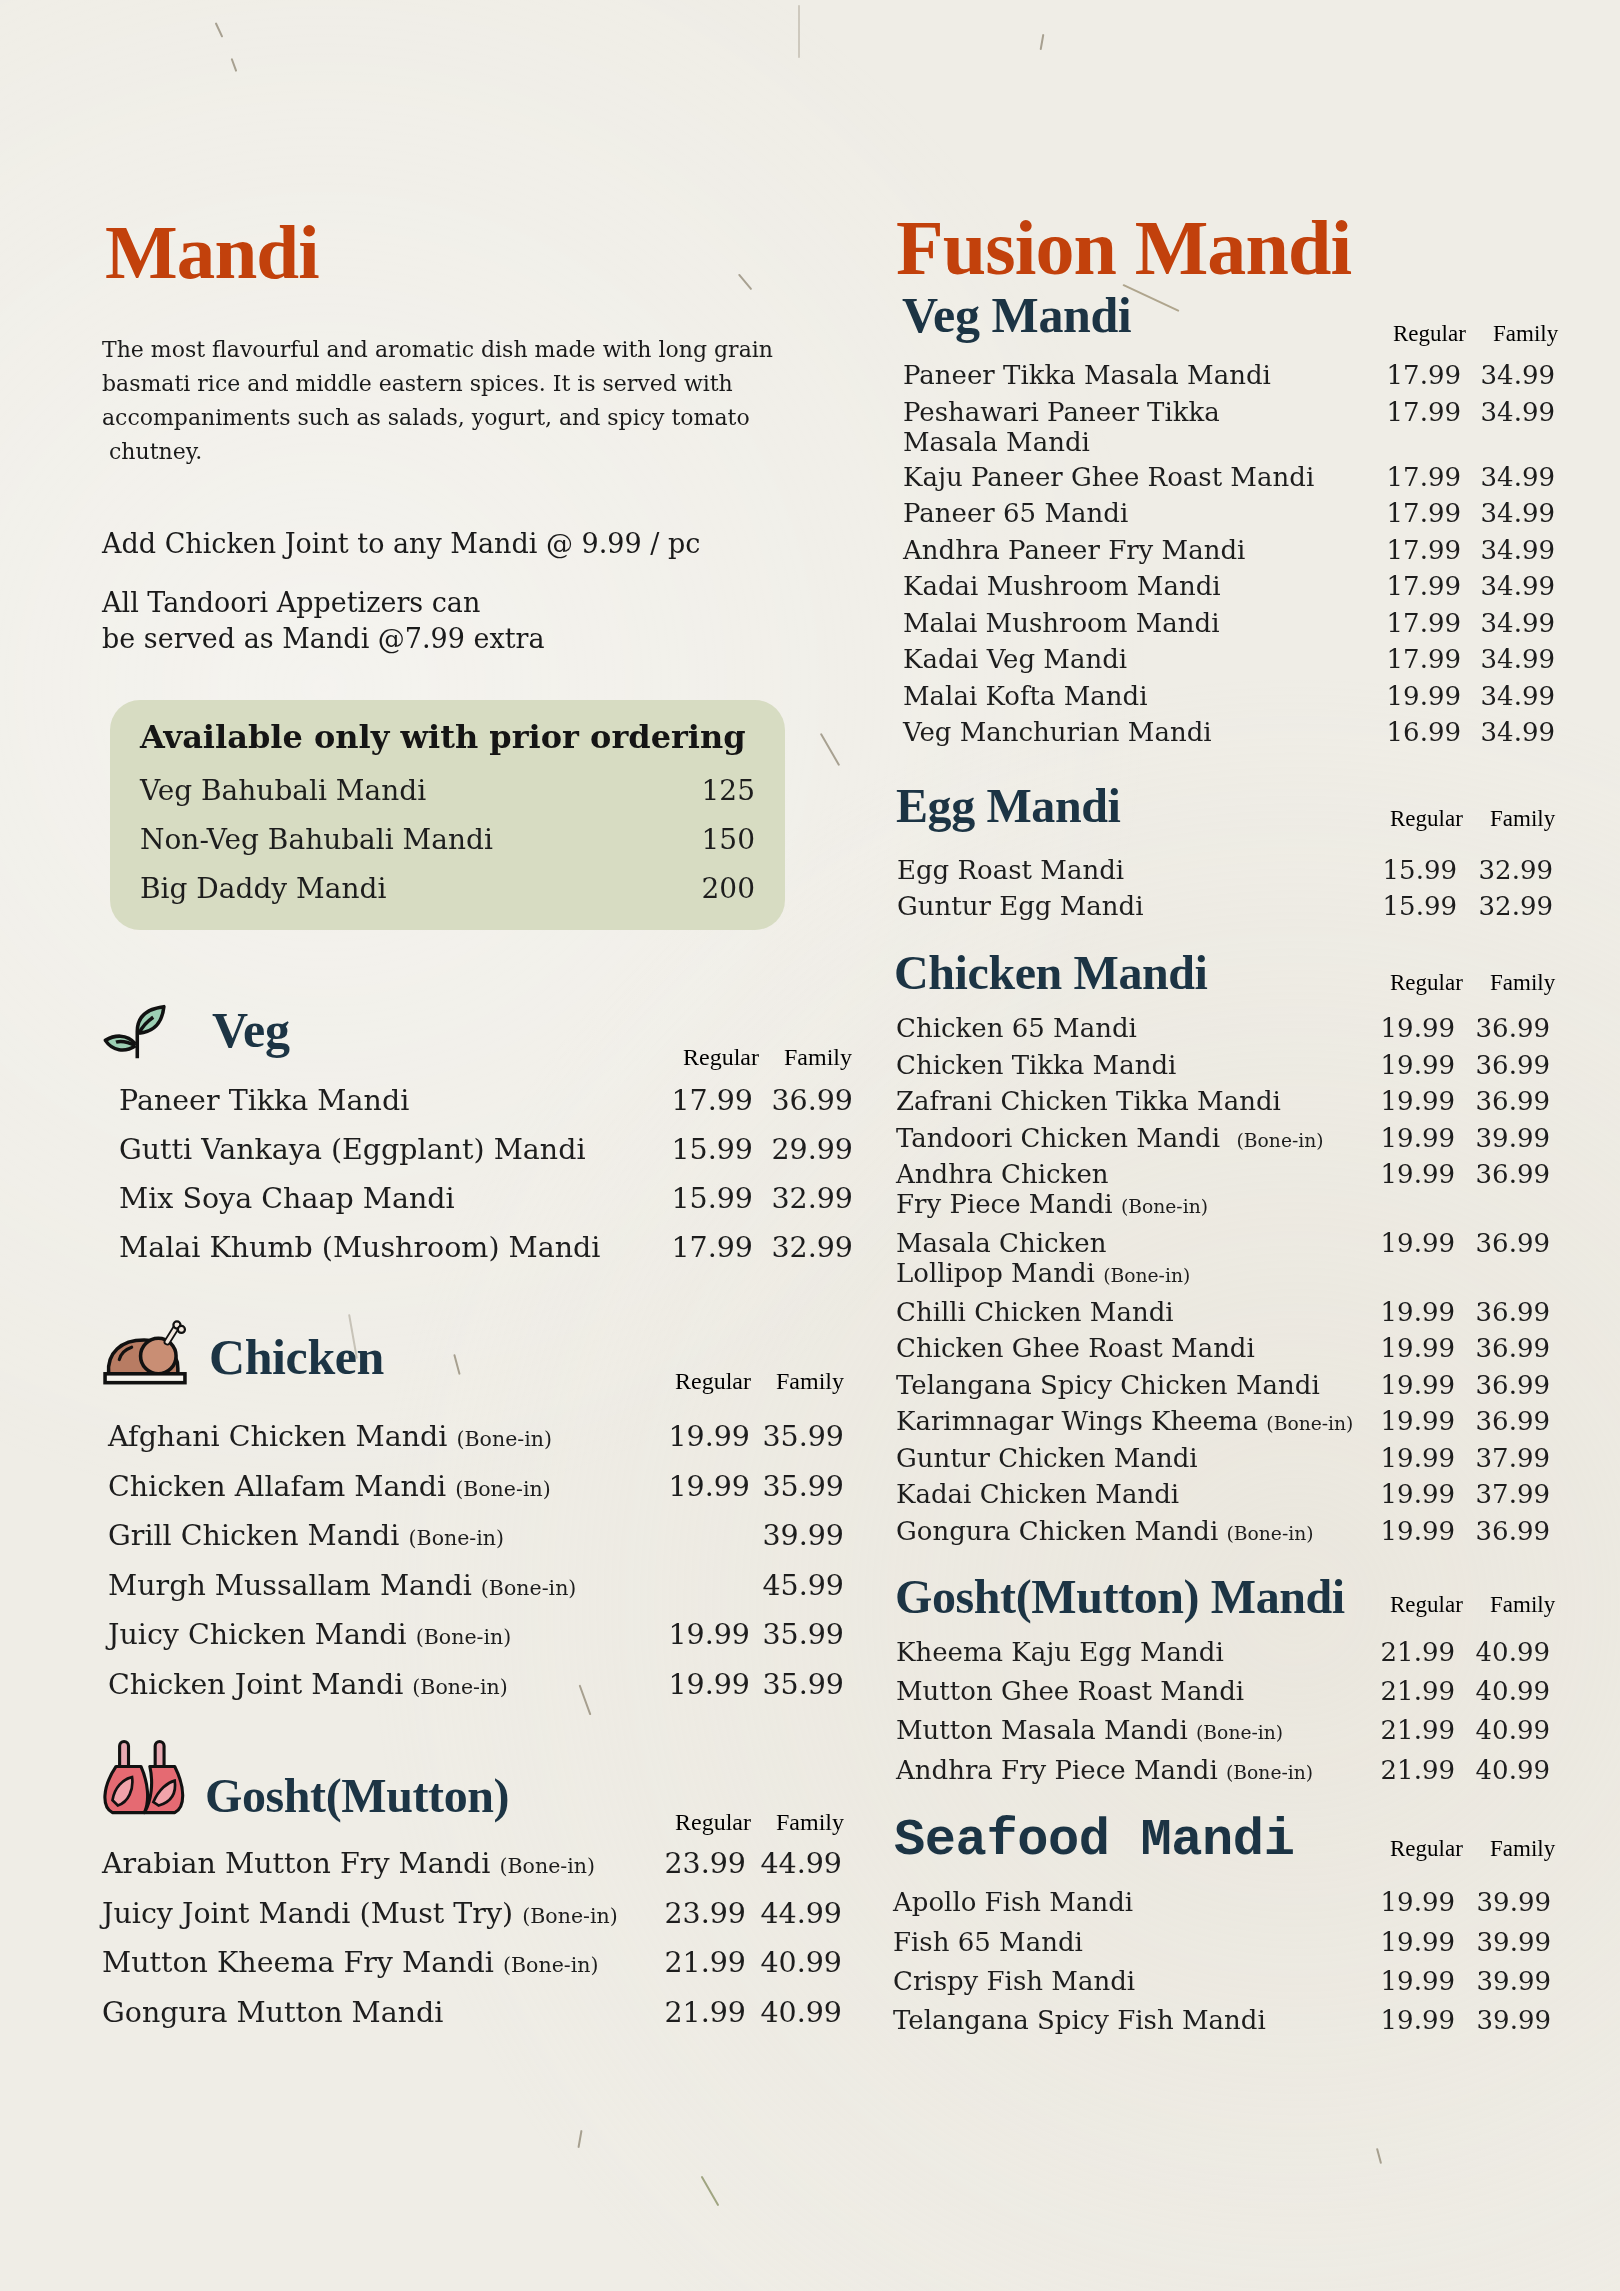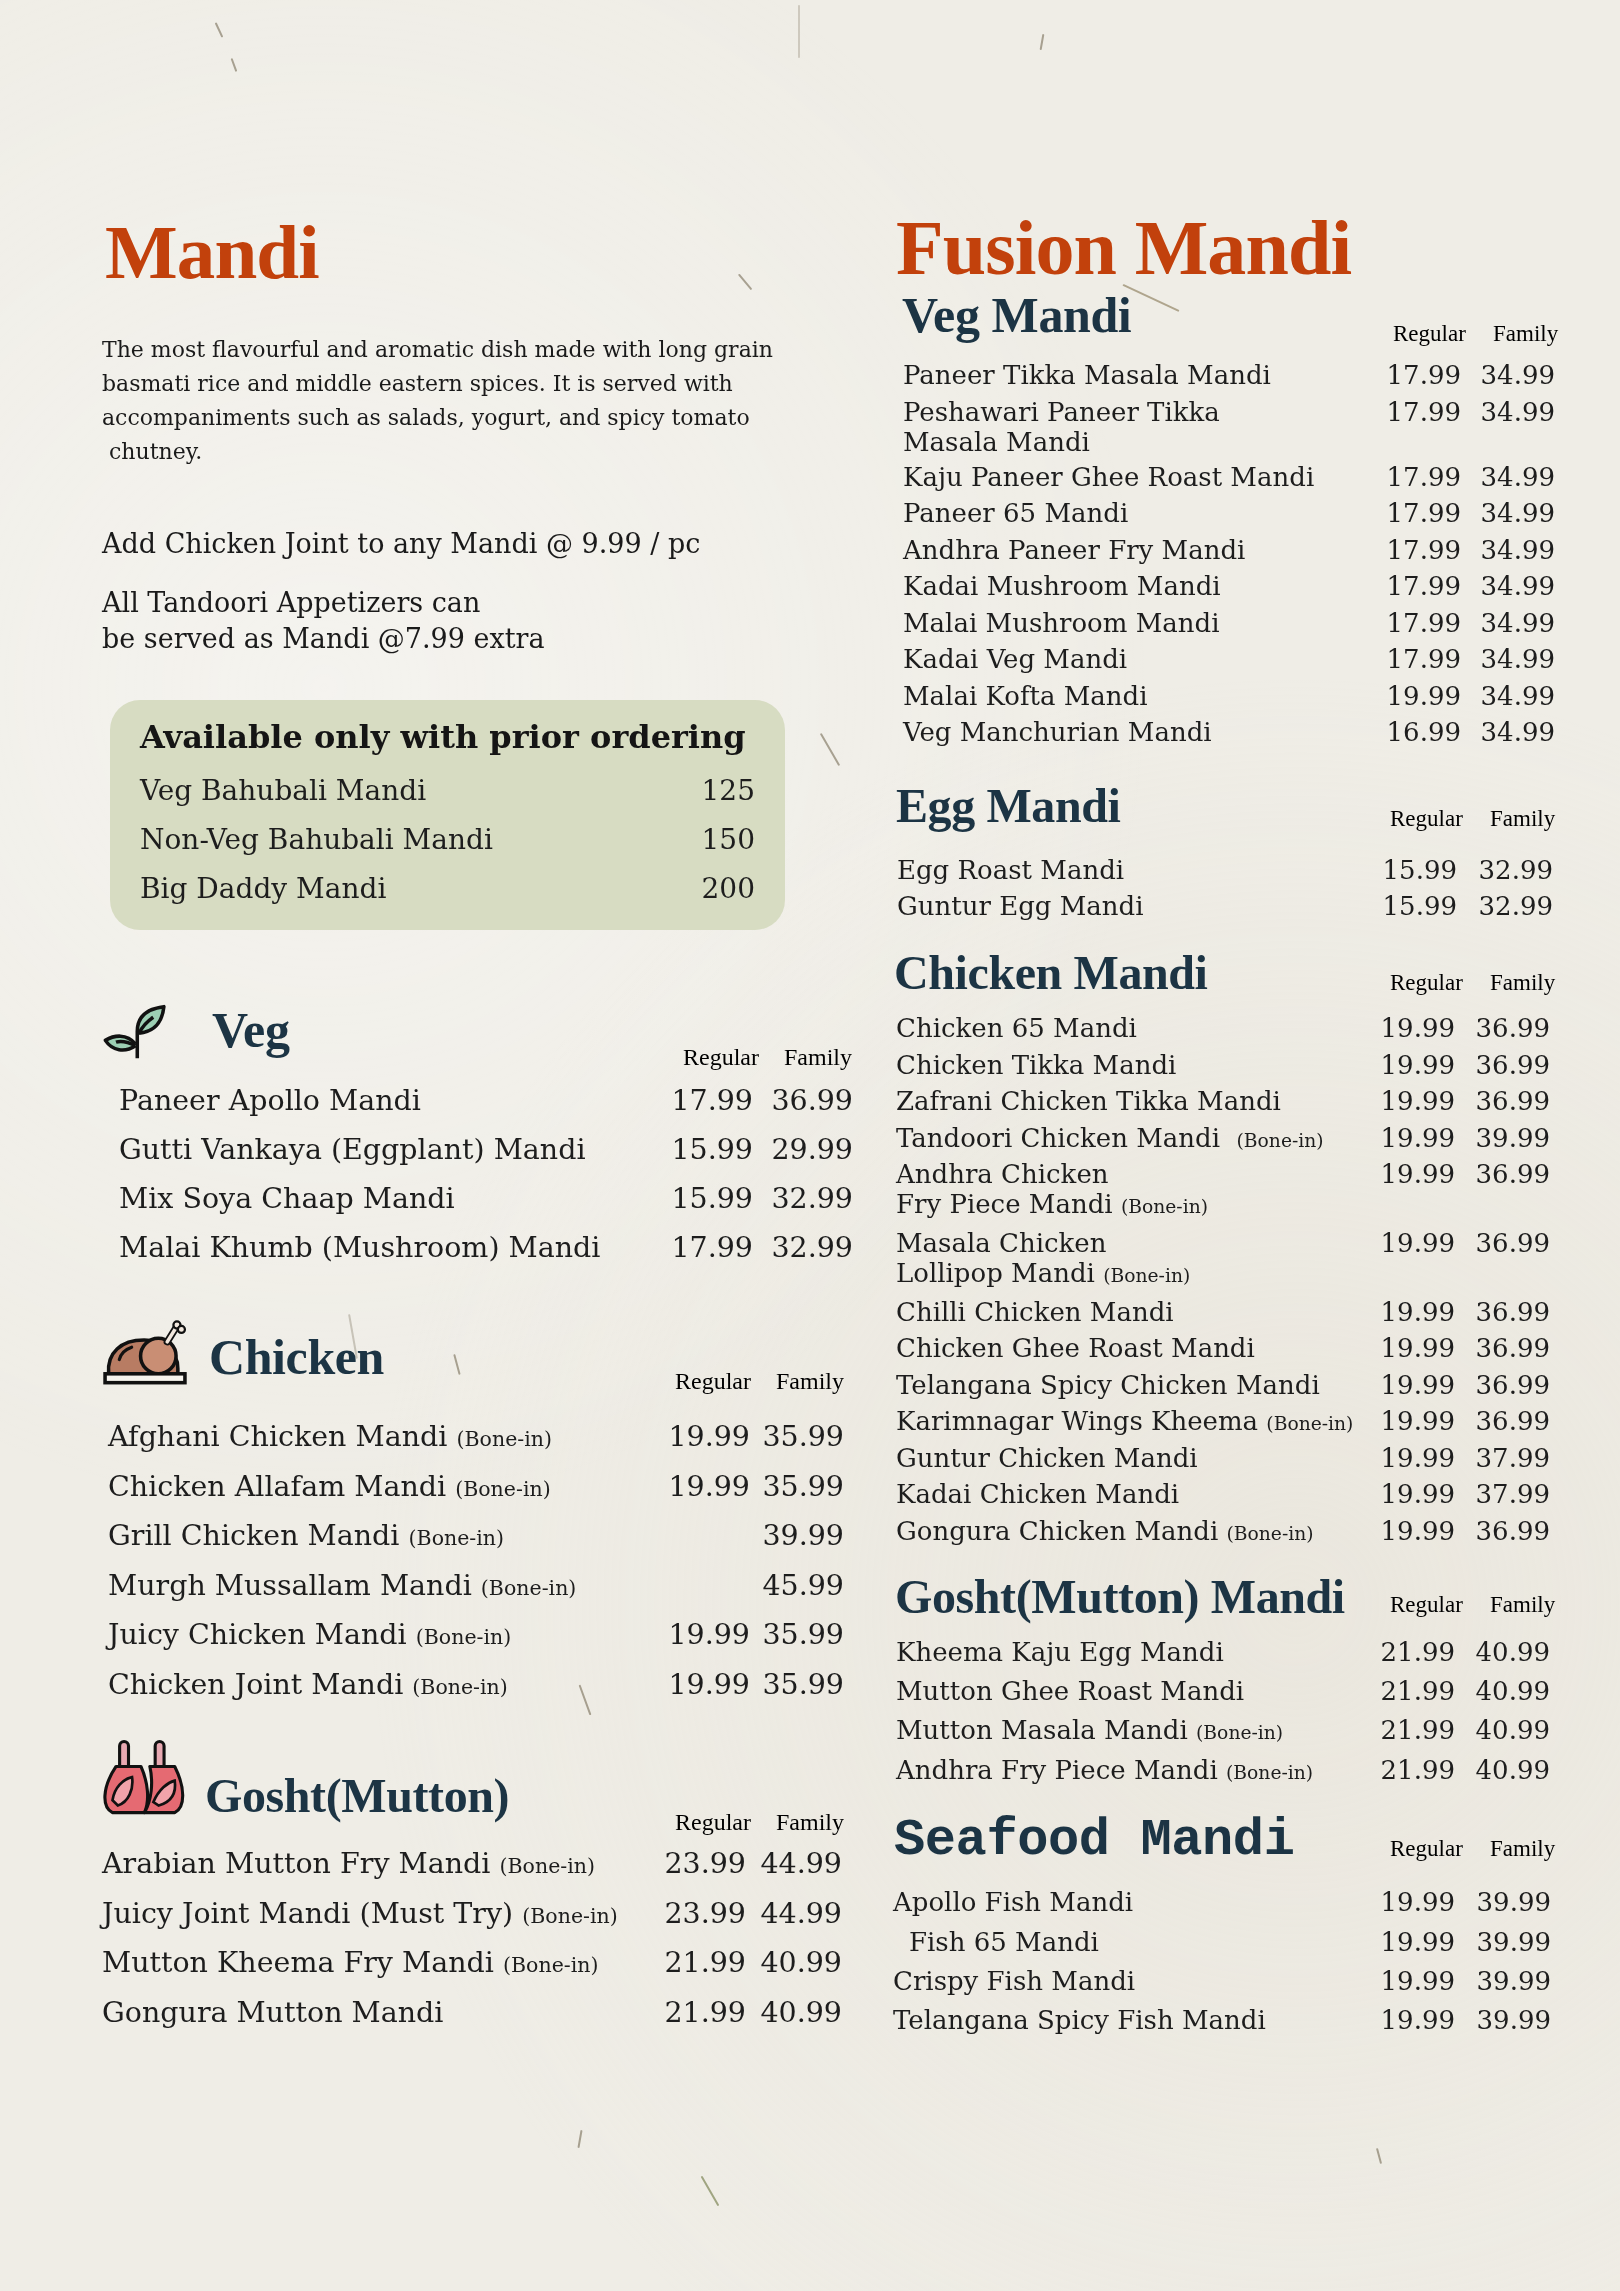--- a/index.html
+++ b/index.html
@@ -91,21 +91,21 @@
     <path d="M40 54 C30 42 16 44 6 50 C14 62 28 64 40 56" fill="#9ccfb3" stroke="#111" stroke-width="4" stroke-linejoin="round"></path>
     <path d="M40 56 C32 52 24 50 18 52" fill="none" stroke="#111" stroke-width="4"></path>
   </svg>
   <h2 class="section-title" style="left:203px;top:1005px;font-size:50px;margin-left:9px;">Veg</h2>
   <div class="col-head" style="left:683px;top:1044px;">
     <span style="width:101px">Regular</span>
     <span>Family</span>
   </div>
   <div id="veg-rows">
       <div class="row" style="left: 119px; top: 1084px; width: 734px;">
-        <div class="name"><span style="white-space: pre;">Paneer Apollo Mandi</span></div>
+        <div class="name"><span style="white-space: pre;">Paneer Tikka Mandi</span></div>
         <span class="p" style="right: 100px; top: 0px;">17.99</span>
         <span class="p" style="right: 0px; top: 0px;">36.99</span>
       </div>
       <div class="row" style="left: 119px; top: 1133px; width: 734px;">
         <div class="name"><span style="white-space: pre;">Gutti Vankaya (Eggplant) Mandi</span></div>
         <span class="p" style="right: 100px; top: 0px;">15.99</span>
         <span class="p" style="right: 0px; top: 0px;">29.99</span>
       </div>
       <div class="row" style="left: 119px; top: 1182px; width: 734px;">
         <div class="name"><span style="white-space: pre;">Mix Soya Chaap Mandi</span></div>
@@ -389,21 +389,21 @@
     <span style="width:100px">Regular</span>
     <span>Family</span>
   </div>
   <div id="r-seafood-rows">
       <div class="row" style="left: 893px; top: 1887px; width: 658px;">
         <div class="name"><span style="white-space: pre;">Apollo Fish Mandi</span></div>
         <span class="p" style="right: 96px; top: 0px;">19.99</span>
         <span class="p" style="right: 0px; top: 0px;">39.99</span>
       </div>
       <div class="row" style="left: 893px; top: 1927px; width: 658px;">
-        <div class="name"><span style="white-space: pre; margin-left: 16px;">Fish 65 Mandi</span></div>
+        <div class="name"><span style="white-space: pre;">Fish 65 Mandi</span></div>
         <span class="p" style="right: 96px; top: 0px;">19.99</span>
         <span class="p" style="right: 0px; top: 0px;">39.99</span>
       </div>
       <div class="row" style="left: 893px; top: 1966px; width: 658px;">
         <div class="name"><span style="white-space: pre;">Crispy Fish Mandi</span></div>
         <span class="p" style="right: 96px; top: 0px;">19.99</span>
         <span class="p" style="right: 0px; top: 0px;">39.99</span>
       </div>
       <div class="row" style="left: 893px; top: 2005px; width: 658px;">
         <div class="name"><span style="white-space: pre;">Telangana Spicy Fish Mandi</span></div>

